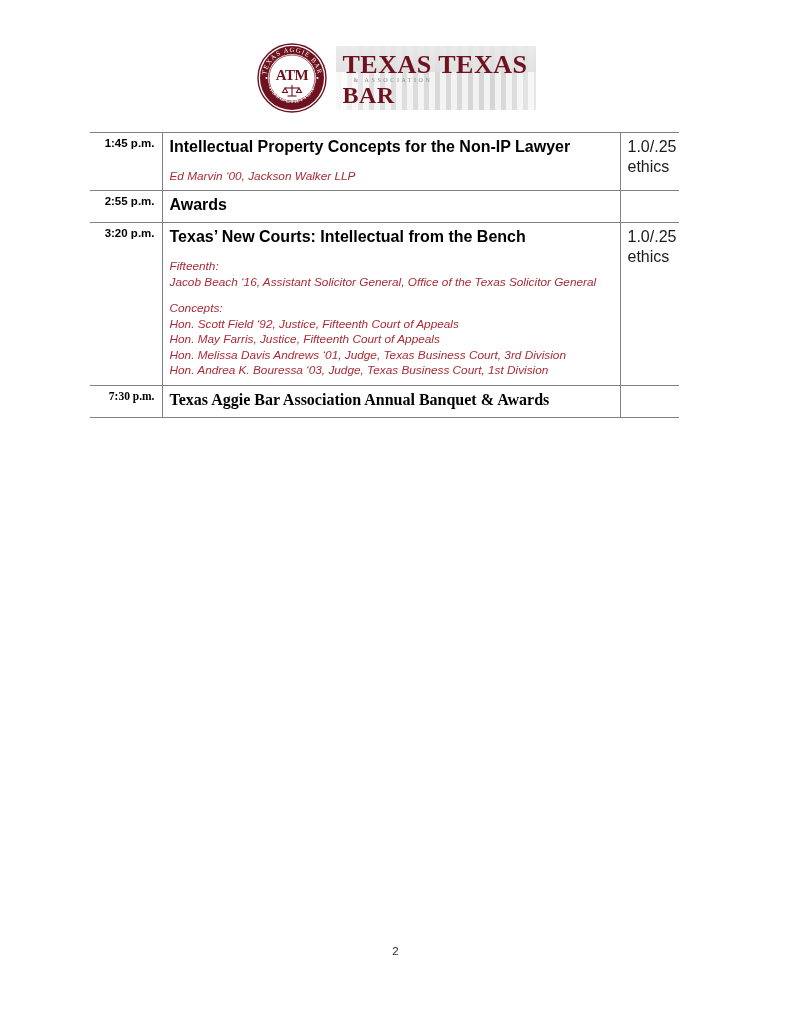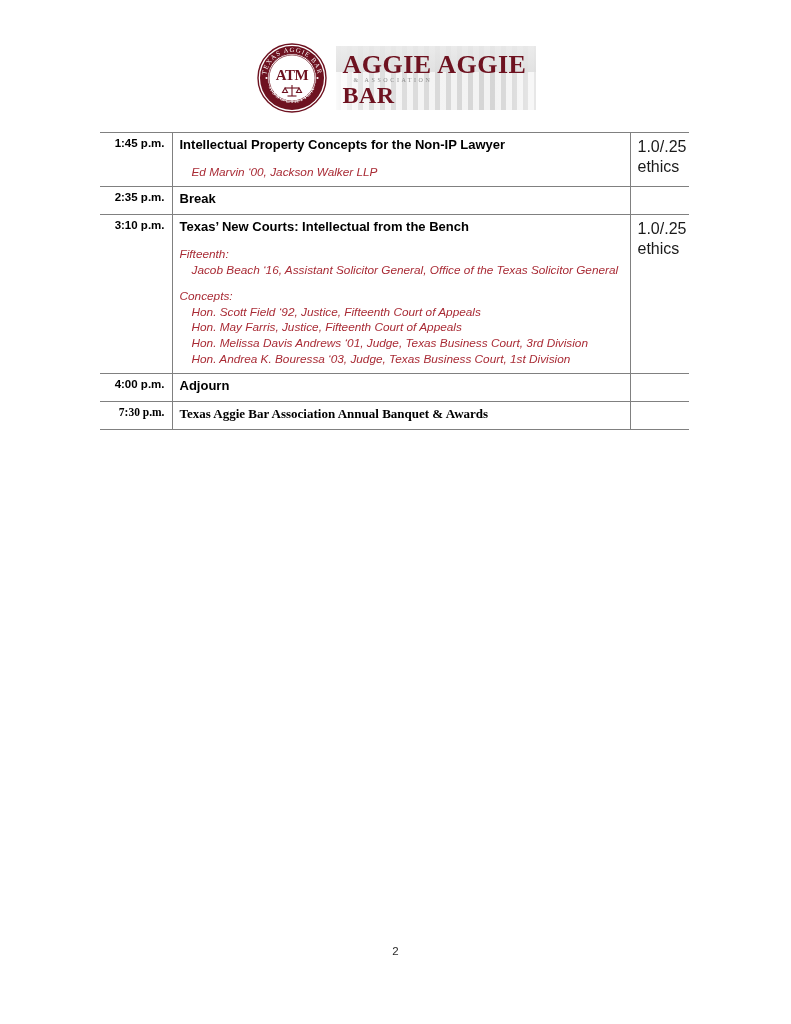--- a/index.html
+++ b/index.html
@@ -99,21 +99,21 @@
     font-size: 6px;
     letter-spacing: 2.6px;
     color: #8d8d8d;
     font-family: "Liberation Serif", serif;
     z-index: 2;
   }
 
   
   .agenda {
     position: absolute;
-    left: 100px;
+    left: 90px;
     top: 132px;
     width: 589px;
     border-collapse: collapse;
     table-layout: fixed;
   }
   .agenda td {
     vertical-align: top;
     padding: 0;
     border-top: 1.2px solid #808080;
   }
@@ -138,36 +138,36 @@
     padding: 4px 6px 6px 7px;
   }
   td.cell-credit {
     padding: 4px 0 4px 7px;
     font-size: 16px;
     line-height: 1.25;
     color: #1a1a1a;
   }
 
   .sess-title {
-    font-size: 13px;
+    font-size: 16px;
     font-weight: bold;
     color: #000000;
     line-height: 1.3;
   }
   .sess-people {
     margin-top: 11px;
     color: #a92b35;
     font-style: italic;
     font-size: 11.8px;
     line-height: 1.32;
   }
   .sess-people .grp { margin-top: 11px; }
   .sess-people .grp:first-child { margin-top: 0; }
   .sess-people .lbl { display: block; }
-  .sess-people .nm { display: block; margin-left: 12px; }
+  .sess-people .nm { display: block; }
 
   
   .page-number {
     position: absolute;
     left: 0;
     top: 945px;
     width: 791px;
     text-align: center;
     font-size: 11.5px;
     color: #2b2b2b;
@@ -205,21 +205,21 @@
           <line x1="31.5" y1="54" x2="40.5" y2="54"></line>
           <path d="M 29,46 L 26.5,50.5 L 31.5,50.5 Z"></path>
           <path d="M 43,46 L 40.5,50.5 L 45.5,50.5 Z"></path>
         </g>
       </svg>
     </div>
 
     <div class="wordmark">
       <div class="photo"></div>
       <div class="photo-top"></div>
-      <div class="wm-text wm-line1">AGGIE AGGIE</div>
+      <div class="wm-text wm-line1">TEXAS TEXAS</div>
       <div class="wm-sub">&amp; ASSOCIATION</div>
       <div class="wm-text wm-line2">BAR ASSOCIATION</div>
     </div>
 
   </div>
 </div>
 
 <table class="agenda">
   <colgroup>
     <col class="col-time">
@@ -236,28 +236,28 @@
               <span class="nm">Ed Marvin ‘00, Jackson Walker LLP</span>
             </div>
           </div>
         </td>
         <td class="cell-credit">
           <div>1.0/.25</div>
           <div>ethics</div>
         </td>
       </tr>
       <tr>
-        <td class="cell-time">2:35 p.m.</td>
-        <td class="cell-desc">
-          <div class="sess-title">Break</div>
+        <td class="cell-time">2:55 p.m.</td>
+        <td class="cell-desc">
+          <div class="sess-title">Awards</div>
         </td>
         <td class="cell-credit"></td>
       </tr>
       <tr>
-        <td class="cell-time">3:10 p.m.</td>
+        <td class="cell-time">3:20 p.m.</td>
         <td class="cell-desc">
           <div class="sess-title">Texas’ New Courts: Intellectual from the Bench</div>
           <div class="sess-people">
             <div class="grp">
               <span class="lbl">Fifteenth:</span>
               <span class="nm">Jacob Beach ‘16, Assistant Solicitor General, Office of the Texas Solicitor General</span>
             </div>
             <div class="grp">
               <span class="lbl">Concepts:</span>
               <span class="nm">Hon. Scott Field ‘92, Justice, Fifteenth Court of Appeals</span>
@@ -266,27 +266,20 @@
               <span class="nm">Hon. Andrea K. Bouressa ‘03, Judge, Texas Business Court, 1st Division</span>
             </div>
           </div>
         </td>
         <td class="cell-credit">
           <div>1.0/.25</div>
           <div>ethics</div>
         </td>
       </tr>
       <tr>
-        <td class="cell-time">4:00 p.m.</td>
-        <td class="cell-desc">
-          <div class="sess-title">Adjourn</div>
-        </td>
-        <td class="cell-credit"></td>
-      </tr>
-      <tr>
         <td class="cell-time">7:30 p.m.</td>
         <td class="cell-desc">
           <div class="sess-title">Texas Aggie Bar Association Annual Banquet &amp; Awards</div>
         </td>
         <td class="cell-credit"></td>
       </tr>
     </tbody>
 </table>
 
 <div class="page-number">2</div>

